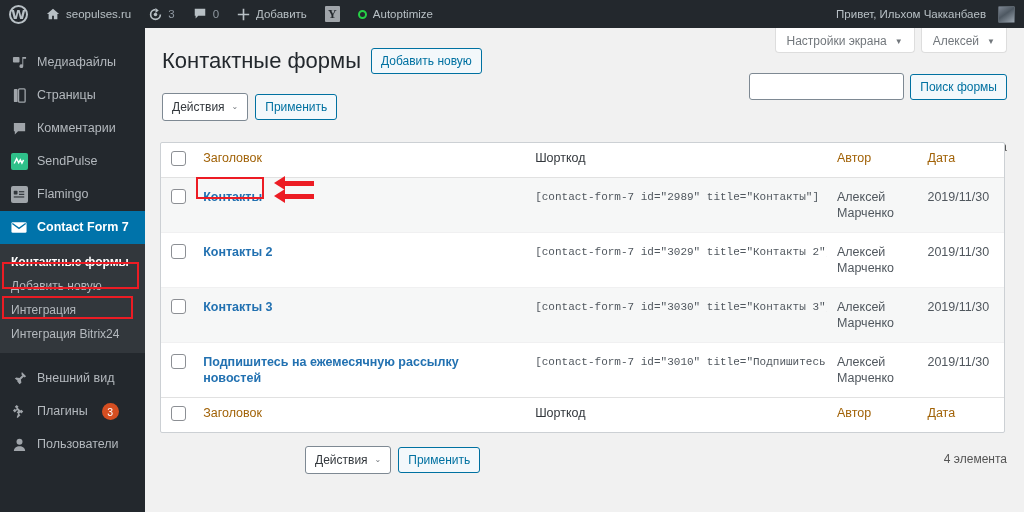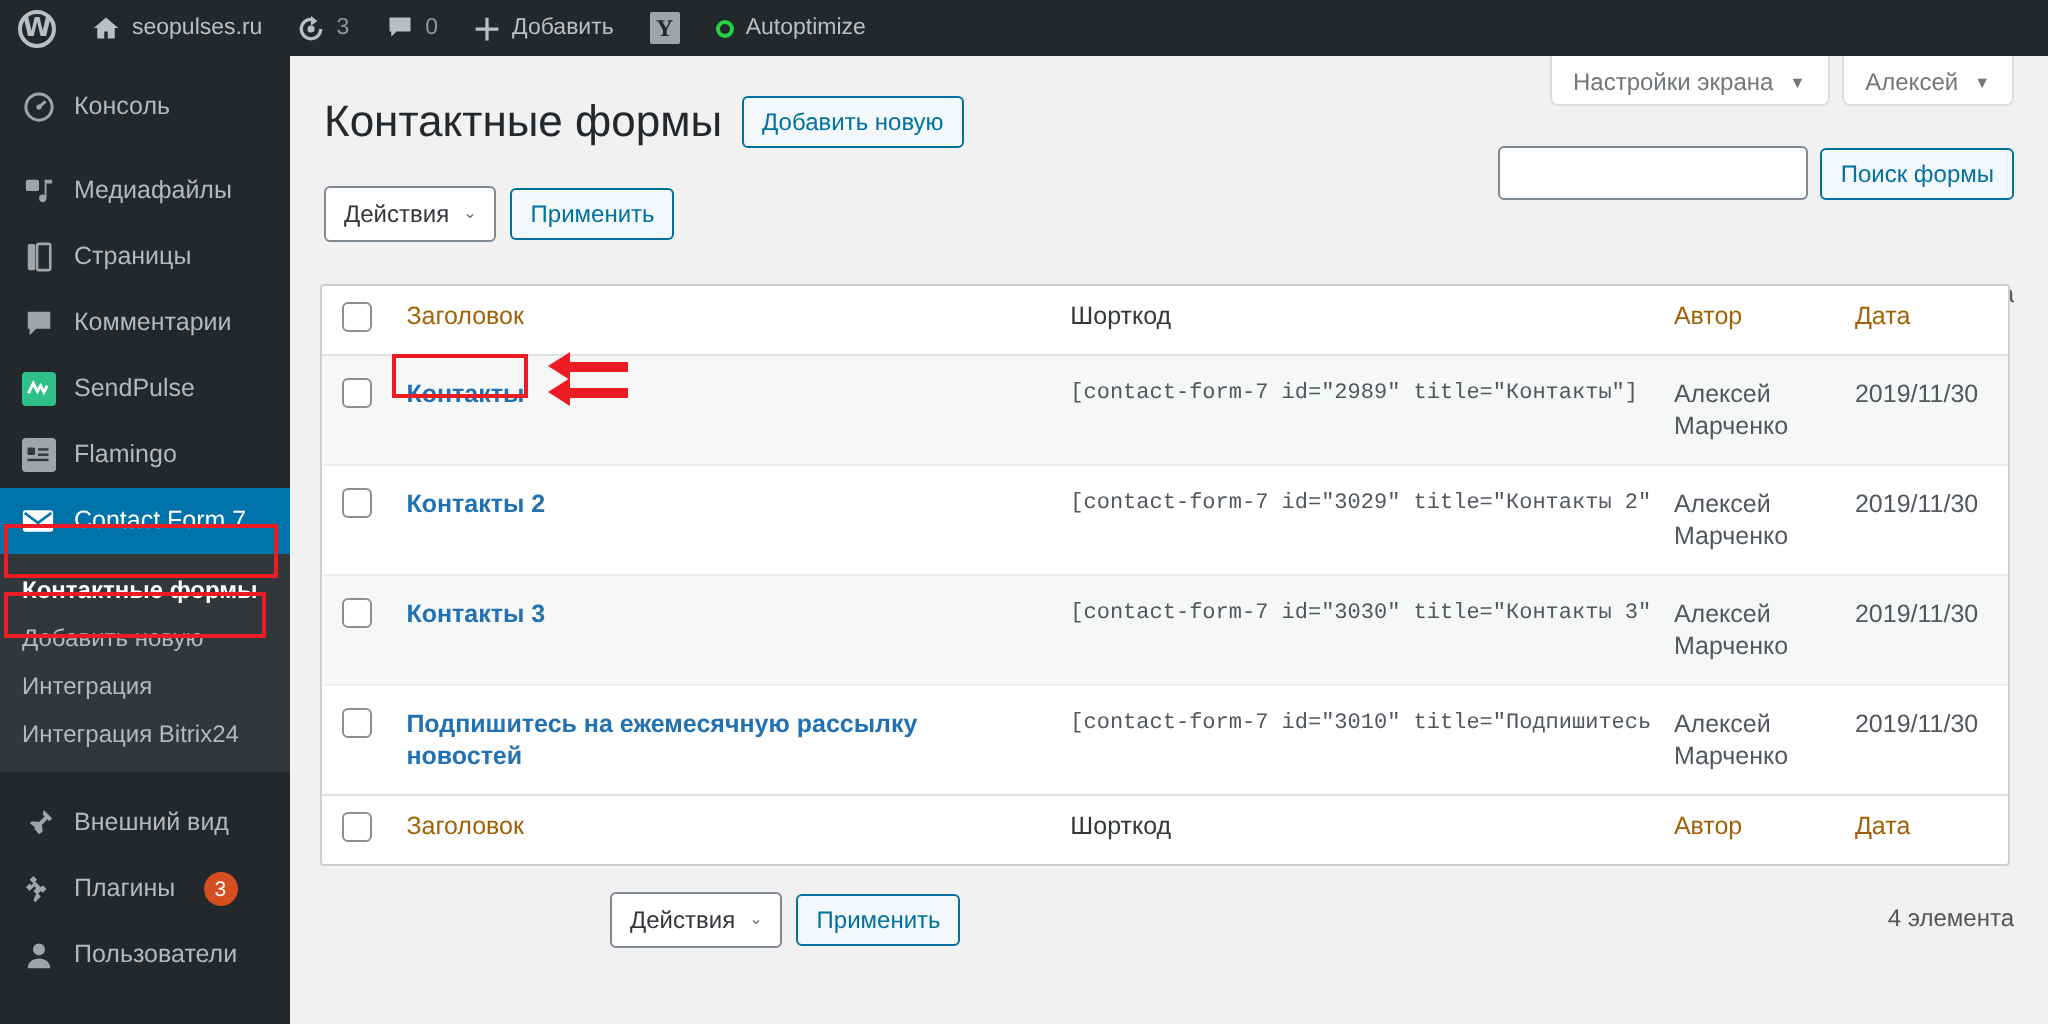--- a/index.html
+++ b/index.html
@@ -50,21 +50,21 @@
     background: #23282d; color: #b4b9be; font-size: 12.5px;
   }
   .menu-item {
     display: flex; align-items: center; gap: 9px;
     height: 33px; padding: 0 0 0 10px; color: #b4b9be; position: relative;
   }
   .menu-item .mlabel { line-height: 1; }
   .menu-item.current {
     background: #0073aa; color: #fff; font-weight: normal;
   }
-  .menu-item.current .mlabel { color: #fff; }
+  .menu-item.current .mlabel { color: #fff; font-weight: bold; }
   .menu-gap { height: 9px; }
   .mi-icon { width: 18px; height: 18px; display:flex; align-items:center; justify-content:center; color:#a0a5aa; }
   .menu-item.current .mi-icon { color: #fff; }
   .icon-box {
     width: 17px; height: 17px; border-radius: 2px;
     display: flex; align-items: center; justify-content: center;
   }
   .submenu { background: #32373c; padding: 6px 0 7px 0; }
   .submenu-item {
     display: block; padding: 4px 0 4px 11px; font-size: 12px;
@@ -239,36 +239,30 @@
     <span>Добавить</span>
   </div>
   <div class="ab-item">
     <span class="yoast-icon">Y</span>
   </div>
   <div class="ab-item">
     <span class="dot-green"></span>
     <span>Autoptimize</span>
   </div>
   <div class="ab-spacer"></div>
+  <div class="ab-item">
+    <span>Привет, Ильхом Чакканбаев</span>
+    <span class="avatar"></span>
+  </div>
 </div>
 
 <div id="sidebar">
 
   <div class="menu-gap"></div>
 
-  <div class="menu-item">
-    <span class="mi-icon">
-      <svg width="15" height="15" viewBox="0 0 16 16" fill="currentColor">
-          <circle cx="8" cy="8" r="7" fill="none" stroke="currentColor" stroke-width="1.6"></circle>
-          <path d="M8 8l3.5-3" stroke="currentColor" stroke-width="1.6" fill="none"></path>
-          <circle cx="8" cy="8" r="1.4"></circle>
-        </svg>
-    </span>
-    <span class="mlabel">Консоль</span>
-  </div>
 
   <div class="menu-gap"></div>
 
 
   <div class="menu-item">
     <span class="mi-icon">
       <svg width="15" height="15" viewBox="0 0 16 16" fill="currentColor">
           <rect x="1" y="2" width="7" height="6" rx="1"></rect>
           <path d="M10 2h1v8.2a2 2 0 10 1 1.7V4h3V2h-4z"></path>
         </svg>

